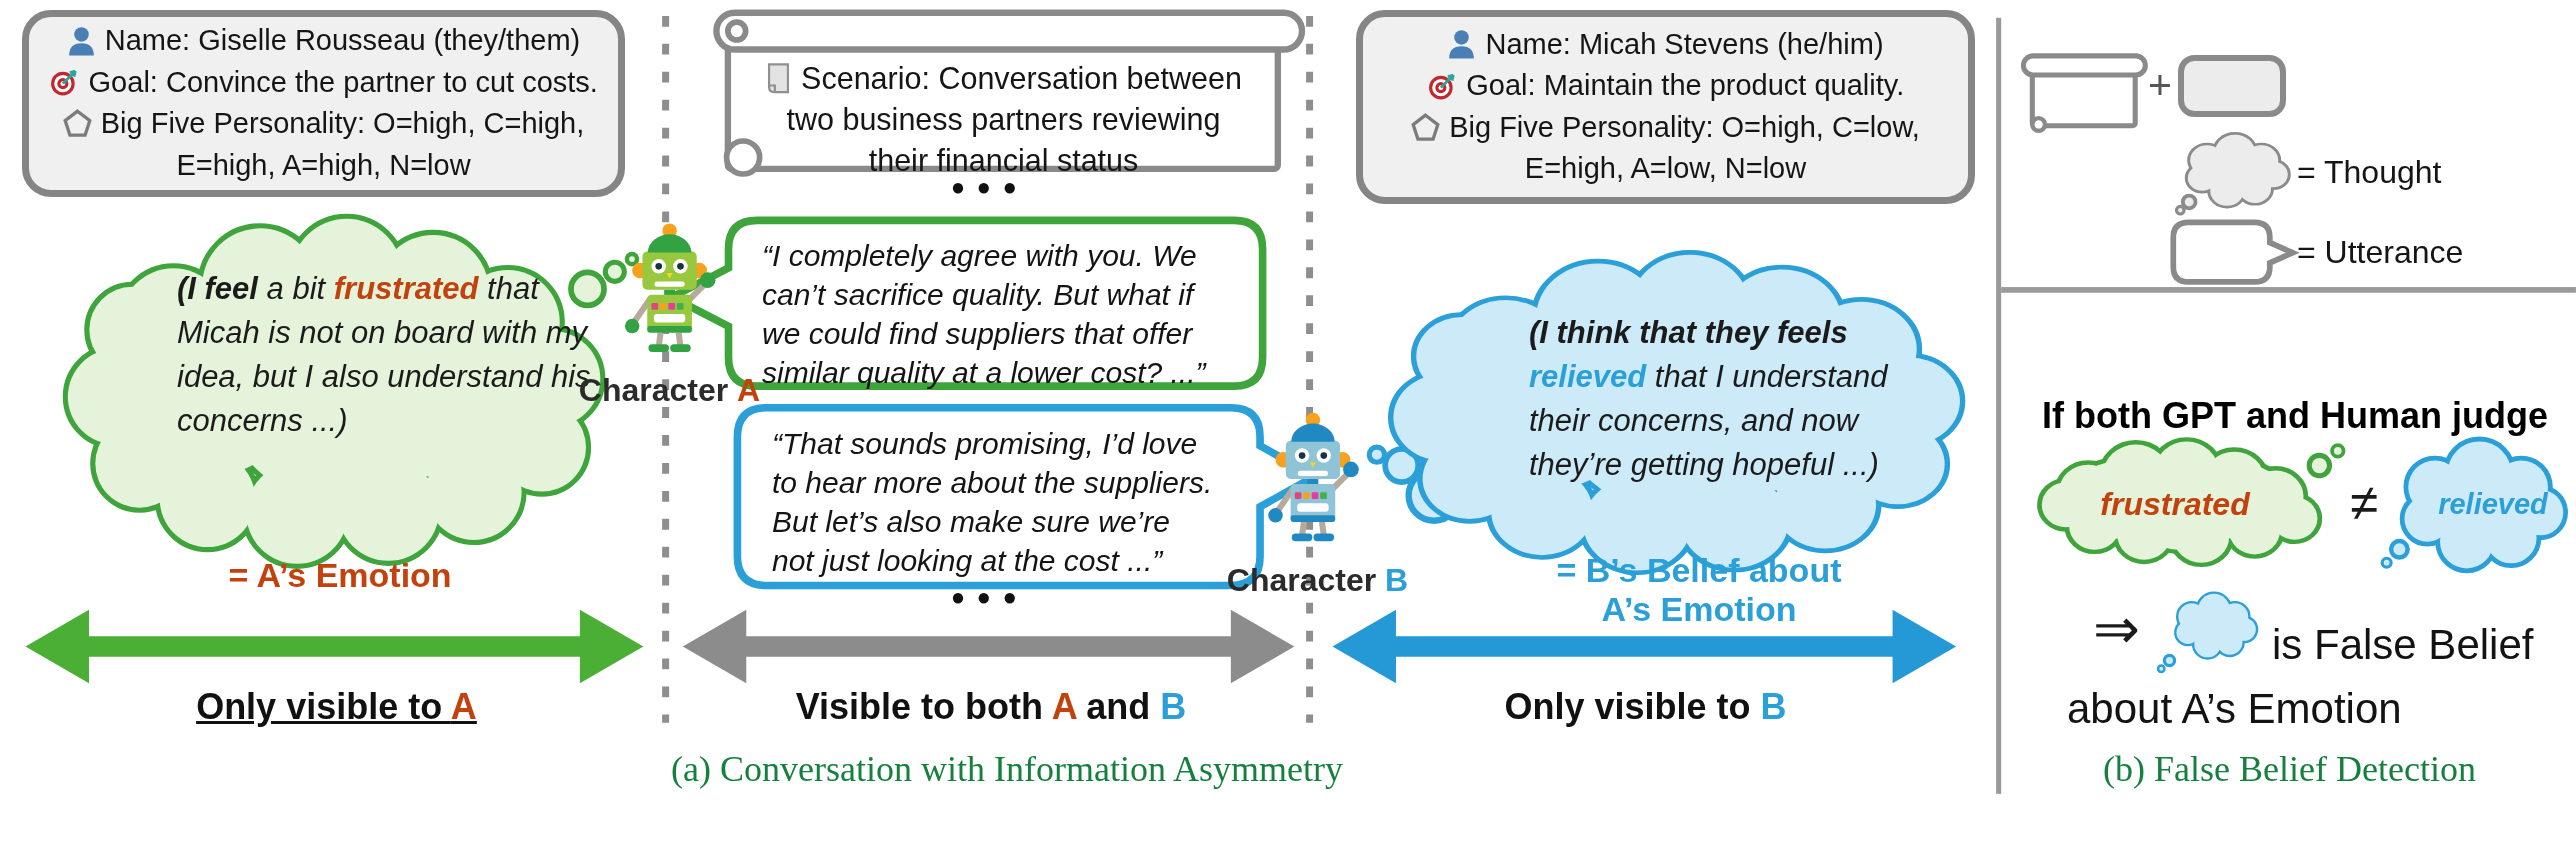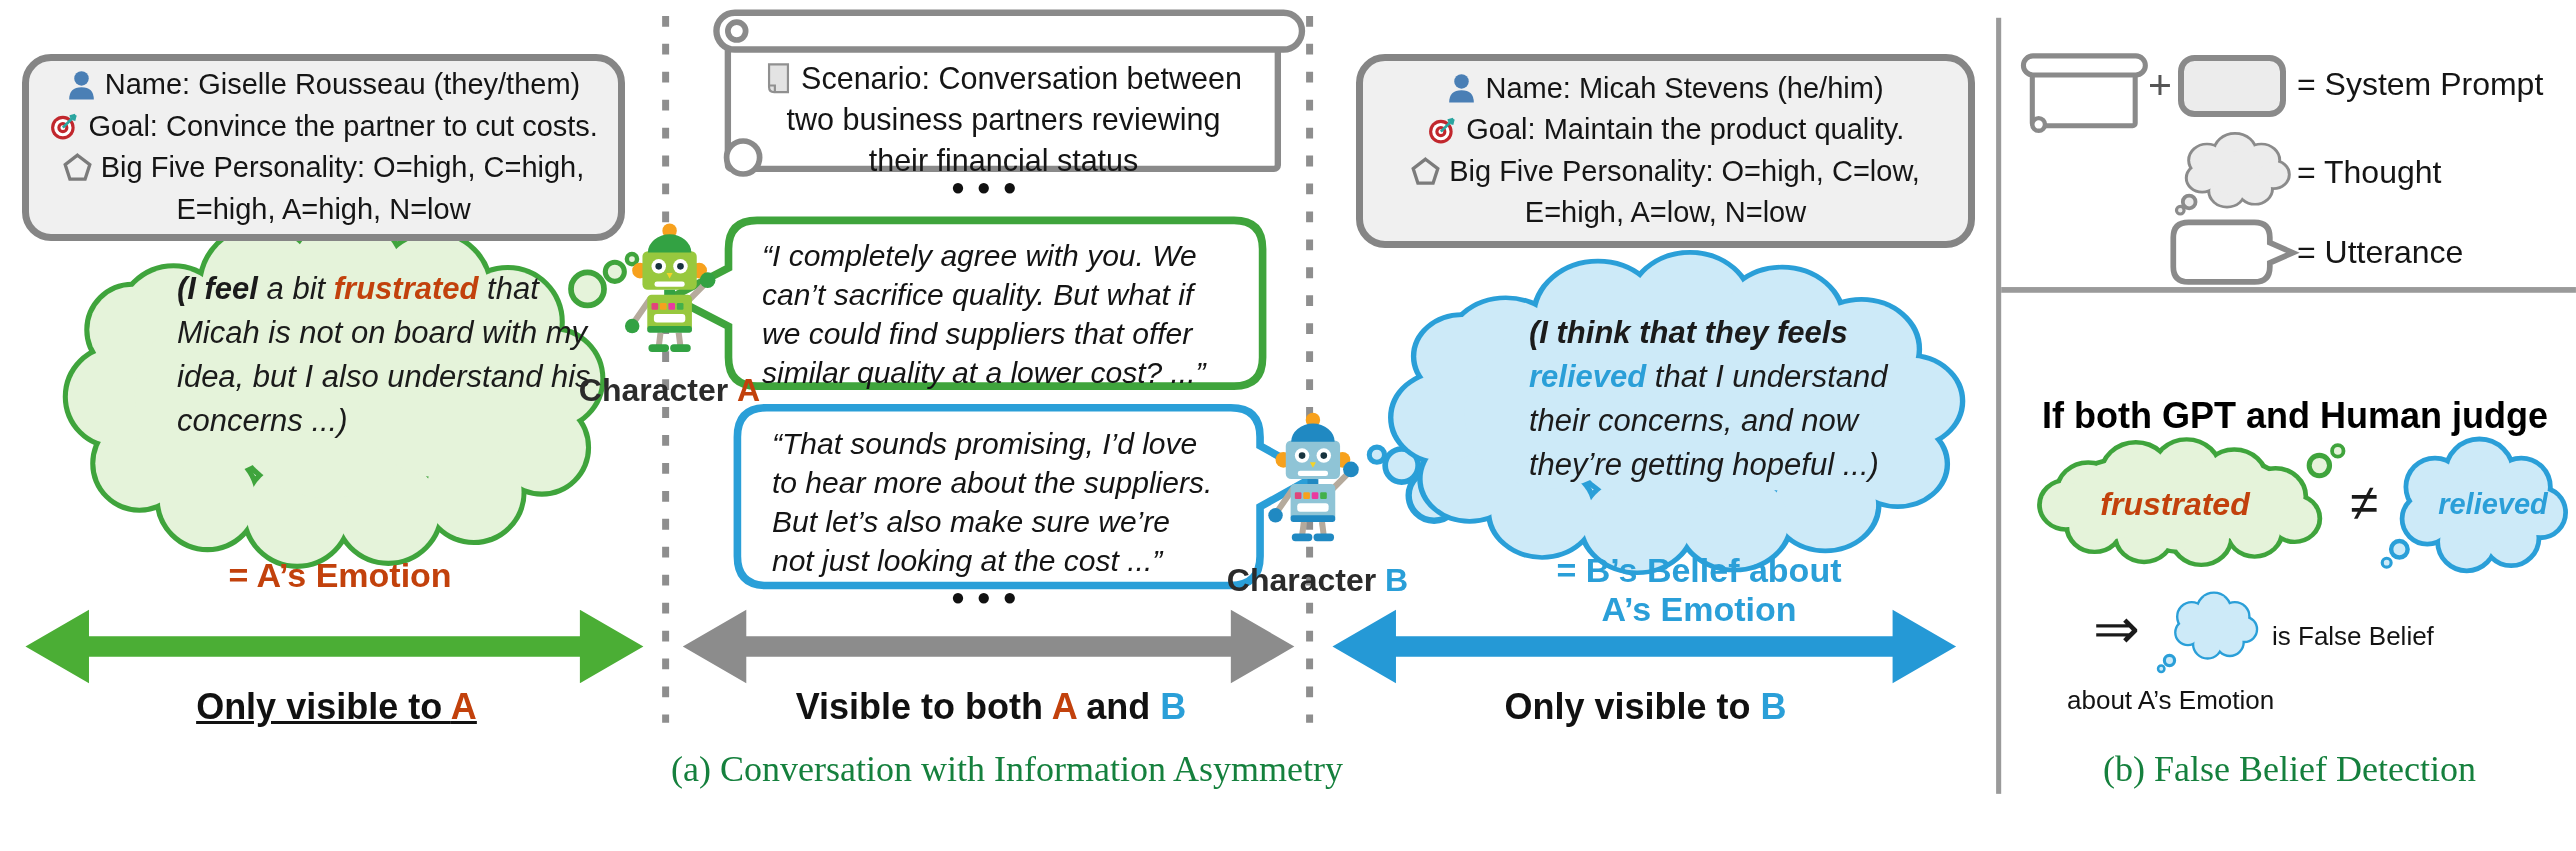--- a/index.html
+++ b/index.html
@@ -2,21 +2,21 @@
 <html style="font-size:10.2px"><head>
 <meta charset="utf-8">
 <style>
   html,body{margin:0;padding:0;background:#fff;}
   .canvas{position:relative;width:2576px;height:851px;background:#ffffff;
           font-family:"Liberation Sans",sans-serif;color:#161616;overflow:hidden;}
   svg.layer{position:absolute;left:0;top:0;z-index:1;}
   .abs{position:absolute;z-index:2;}
   
   .card{position:absolute;z-index:2;background:#f0f0f0;border:7px solid #858585;border-radius:29px;
-        box-sizing:border-box;display:flex;flex-direction:column;justify-content:center;gap:2.5px;padding:7.6px 3.8px;margin-top:44px;}
+        box-sizing:border-box;display:flex;flex-direction:column;justify-content:center;gap:2.5px;padding:7.6px 3.8px;}
   .card-line{display:flex;align-items:center;justify-content:center;gap:9px;
              font-size:29px;font-weight:500;line-height:39px;white-space:nowrap;color:#151515;}
   
   .scen{font-size:30.5px;font-weight:500;line-height:41px;text-align:center;color:#151515;}
   .scen .row1{display:flex;align-items:center;justify-content:center;gap:9px;white-space:nowrap;}
   
   .utt{font-size:30px;font-style:italic;font-weight:500;color:#141414;}
   .utt div{line-height:39px;white-space:nowrap;}
   .tht{font-size:31px;font-style:italic;color:#1b1b1b;}
   .tht div{line-height:44px;white-space:nowrap;}
@@ -28,21 +28,21 @@
   .arrow-label{font-size:36px;font-weight:700;text-align:center;white-space:nowrap;color:#111;}
   .dots{font-size:24px;letter-spacing:11.4px;text-align:center;color:#111;font-weight:700;}
   .caption{font-family:"Liberation Serif",serif;font-size:36px;text-align:center;color:#15803d;white-space:nowrap;}
   
   .legend-text{font-size:32px;font-weight:500;color:#151515;white-space:nowrap;}
   .plus{font-size:41px;font-weight:400;color:#555;}
   .legend-box{position:absolute;z-index:2;background:#ececec;border:6.4px solid #8a8a8a;border-radius:16.5px;box-sizing:border-box;}
   .cond{font-size:36px;font-weight:600;color:#000000;white-space:nowrap;}
   .cloud-word{font-size:32px;font-style:italic;font-weight:700;text-align:center;white-space:nowrap;}
   .op{font-weight:500;color:#1a1a1a;white-space:nowrap;}
-  .fb{font-size:26px;font-weight:500;color:#131313;white-space:nowrap;}
+  .fb{font-size:42px;font-weight:500;color:#131313;white-space:nowrap;}
   .ic{flex:0 0 auto;display:block;}
 </style>
 </head>
 <body>
 
 <div class="canvas">
 
   <svg class="layer" width="2576" height="851" viewBox="0 0 4056 1340">
     <defs>
 
@@ -322,21 +322,20 @@
 
   <div class="abs arrow-label" style="left:114px;top:686px;width:445px;text-decoration:underline;"><span>Only visible to </span><span class="green">A</span></div>
   <div class="abs arrow-label" style="left:756px;top:686px;width:470px;"><span>Visible to both </span><span class="green">A</span><span> and </span><span class="blue">B</span></div>
   <div class="abs arrow-label" style="left:1423px;top:686px;width:445px;"><span>Only visible to </span><span class="blue">B</span></div>
 
   <div class="abs caption" style="left:626px;top:748px;width:762px;">(a) Conversation with Information Asymmetry</div>
   <div class="abs caption" style="left:2026px;top:748px;width:527px;">(b) False Belief Detection</div>
 
   <div class="legend-box" style="left:2178px;top:55px;width:108px;height:62px;"></div>
   <div class="abs plus" style="left:2148px;top:62px;">+</div>
-  <div class="abs legend-text" style="left:2297px;top:66px;">= System Prompt</div>
   <div class="abs legend-text" style="left:2297px;top:154px;">= Thought</div>
   <div class="abs legend-text" style="left:2297px;top:234px;text-align:right;">= Utterance</div>
 
   <div class="abs cond" style="left:2042px;top:395px;">If both GPT and Human judge</div>
   <div class="abs cloud-word green" style="left:2067px;top:486px;width:216px;">frustrated</div>
   <div class="abs op" style="left:2350px;top:473px;font-size:51px;">≠</div>
   <div class="abs cloud-word blue" style="left:2423px;top:488px;width:140px;font-size:29px;">relieved</div>
   <div class="abs op" style="left:2093px;top:596px;font-size:56px;">⇒</div>
   <div class="abs fb" style="left:2272px;top:621px;">is False Belief</div>
   <div class="abs fb" style="left:2067px;top:685px;">about A’s Emotion</div>

